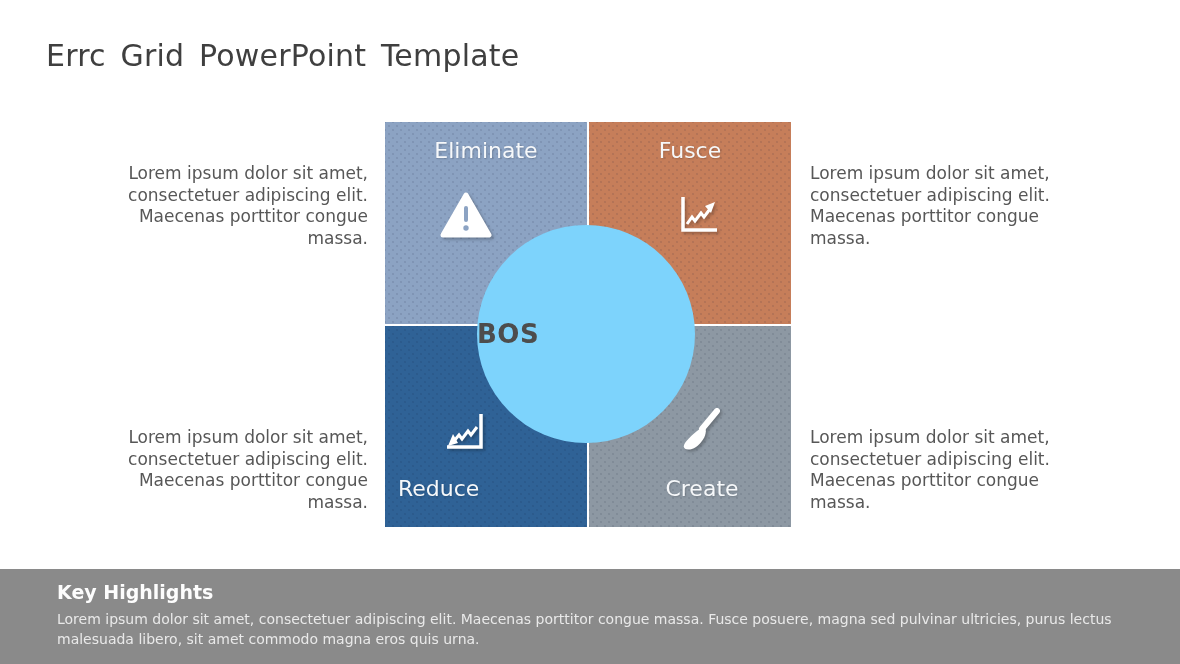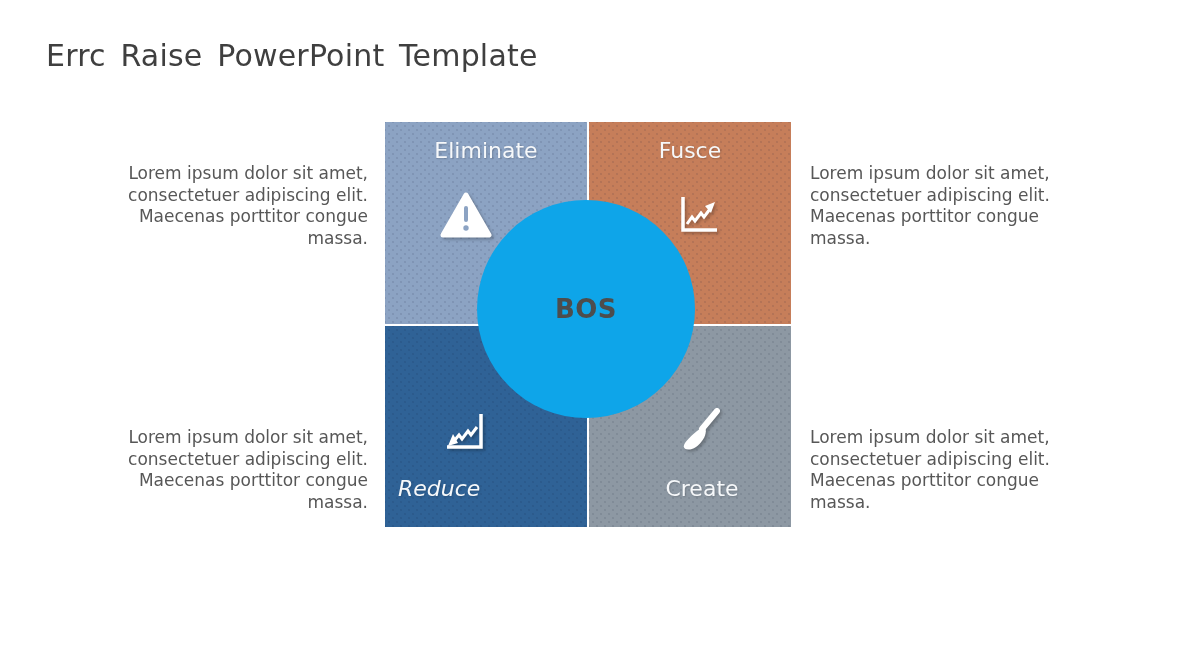--- a/index.html
+++ b/index.html
@@ -50,44 +50,43 @@
   .quad-reduce    { background-color: #2f6296; }
   .quad-create    { background-color: #8d98a3; }
 
   .q-label {
     position: absolute;
     font-size: 22px;
     text-shadow: 1px 1px 2px rgba(0,0,0,0.18);
     white-space: nowrap;
   }
   .q-label-top    { top: 16px; left: 0; width: 100%; text-align: center; }
-  .q-label-bottom-left   { bottom: 26px; left: 13px; font-style: italic; }
+  .q-label-bottom-left   { bottom: 26px; left: 13px; }
   .q-label-bottom-center { bottom: 26px; left: 0; width: 100%; text-align: center; margin-left: 12px; }
 
   .q-icon {
     position: absolute;
     filter: drop-shadow(2px 2px 1.5px rgba(0,0,0,0.25));
   }
   .icon-eliminate { left: 55px; top: 70px; }
   .icon-raise     { left: 89px; top: 73px; }
   .icon-reduce    { left: 59px; top: 86px; }
   .icon-create    { left: 87px; top: 80px; }
 
   
   .center-circle {
     position: absolute;
     left: 477px;
-    top: 200px;
+    top: 225px;
     width: 218px;
     height: 218px;
     border-radius: 50%;
-    background: #0ea5e9;
+    background: #7dd3fc;
     display: flex;
     align-items: center;
-    justify-content: center;
     text-align: center;
   }
   .center-text {
     font-weight: bold;
     font-size: 26px;
     line-height: 31px;
     color: #4d4d4d;
     letter-spacing: 0.5px;
   }
 
@@ -129,21 +128,21 @@
     font-size: 14px;
     line-height: 19.5px;
     color: #e9e9e9;
   }
 </style>
 </head>
 <body>
 
 <div class="slide">
 
-  <div class="page-title">Errc Raise PowerPoint Template</div>
+  <div class="page-title">Errc Grid PowerPoint Template</div>
 
   <div class="errc-grid">
 
     <div class="quad quad-eliminate">
       <div class="q-label q-label-top">Eliminate</div>
       <span class="q-icon icon-eliminate">
         <svg width="52" height="46" viewBox="0 0 52 46">
           <path d="M26 3 L49 43 L3 43 Z" fill="#ffffff" stroke="#ffffff" stroke-width="5" stroke-linejoin="round"></path>
           <rect x="24" y="14" width="4" height="16" rx="2" fill="#8ca3c3"></rect>
           <circle cx="26" cy="36" r="2.7" fill="#8ca3c3"></circle>
@@ -189,14 +188,18 @@
     <div class="center-text">
       <div>BOS</div>
     </div>
   </div>
 
   <div class="desc desc-left desc-top">Lorem ipsum dolor sit amet, consectetuer adipiscing elit. Maecenas porttitor congue massa.</div>
   <div class="desc desc-right desc-top">Lorem ipsum dolor sit amet, consectetuer adipiscing elit. Maecenas porttitor congue massa.</div>
   <div class="desc desc-left desc-bottom">Lorem ipsum dolor sit amet, consectetuer adipiscing elit. Maecenas porttitor congue massa.</div>
   <div class="desc desc-right desc-bottom">Lorem ipsum dolor sit amet, consectetuer adipiscing elit. Maecenas porttitor congue massa.</div>
 
+  <div class="footer">
+    <div class="footer-heading">Key Highlights</div>
+    <div class="footer-body">Lorem ipsum dolor sit amet, consectetuer adipiscing elit. Maecenas porttitor congue massa. Fusce posuere, magna sed pulvinar ultricies, purus lectus malesuada libero, sit amet commodo magna eros quis urna.</div>
+  </div>
 
 </div>
 
 </body></html>

